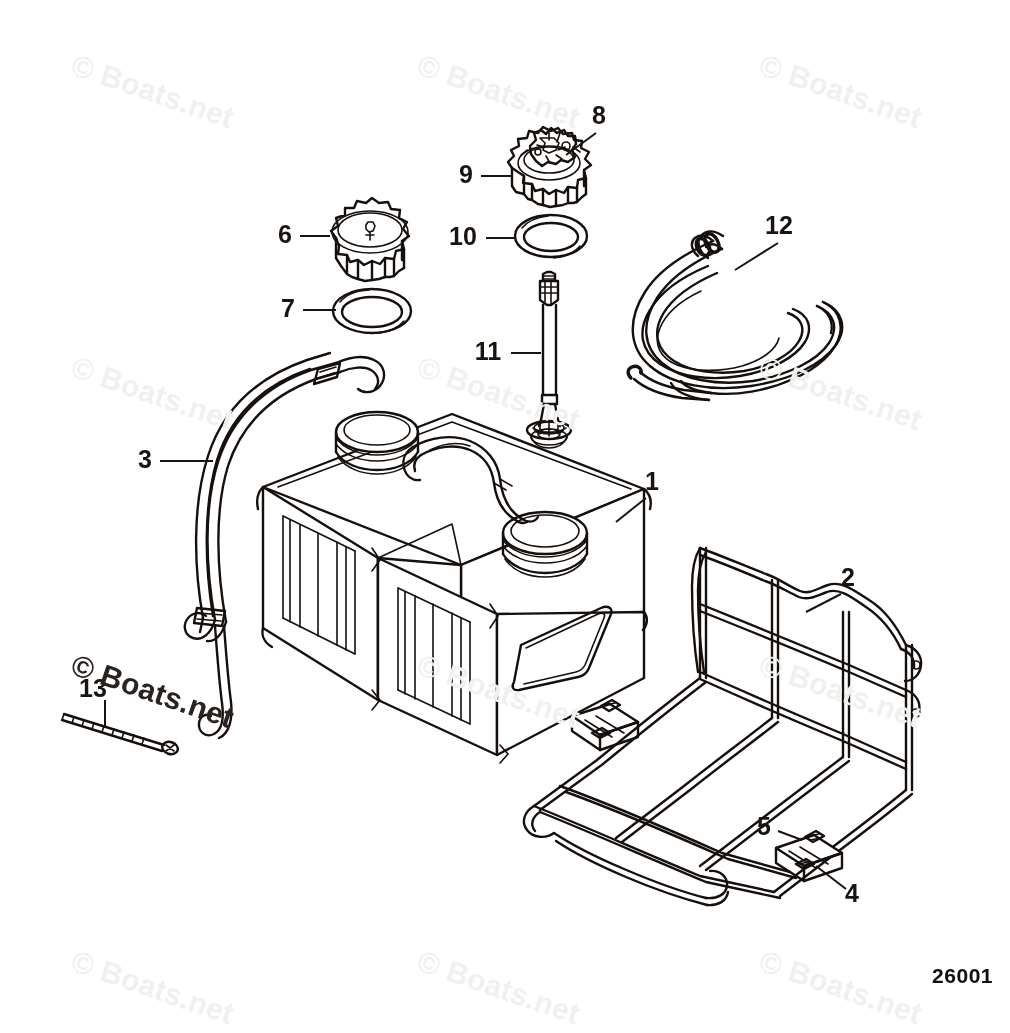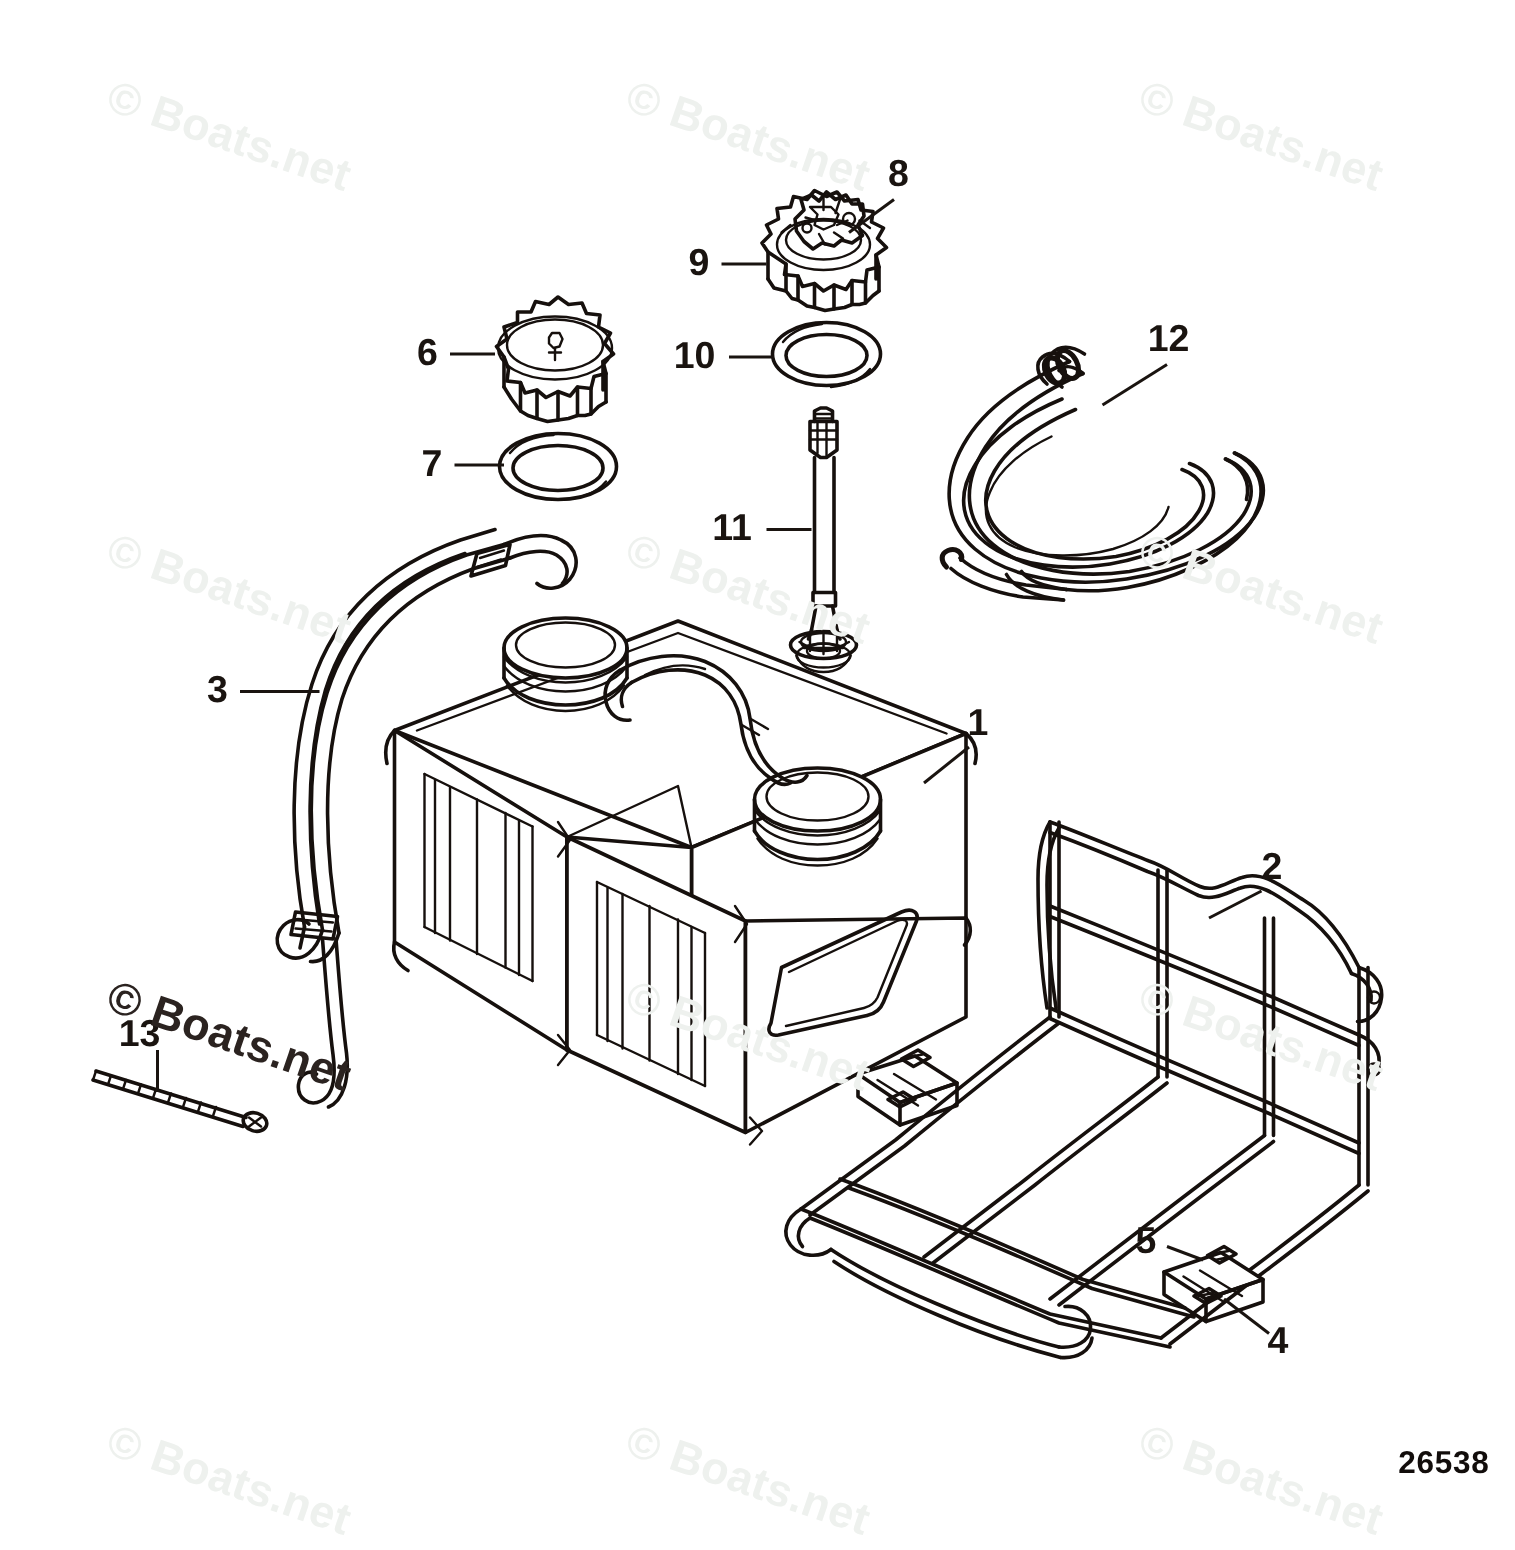--- a/index.html
+++ b/index.html
@@ -530,15 +530,15 @@
       <div class="watermark" style="left: 424px; top: 350px; color: rgb(238, 241, 238); transform: rotate(19deg);">© Boats.net</div>
       <div class="watermark" style="left: 766px; top: 350px; color: rgb(238, 241, 238); transform: rotate(19deg);">© Boats.net</div>
       <div class="watermark dark" style="left: 78px; top: 648px; color: rgb(43, 35, 32); transform: rotate(19deg);">© Boats.net</div>
       <div class="watermark" style="left: 424px; top: 648px; color: rgb(238, 241, 238); transform: rotate(19deg);">© Boats.net</div>
       <div class="watermark" style="left: 766px; top: 648px; color: rgb(238, 241, 238); transform: rotate(19deg);">© Boats.net</div>
       <div class="watermark" style="left: 78px; top: 944px; color: rgb(238, 241, 238); transform: rotate(19deg);">© Boats.net</div>
       <div class="watermark" style="left: 424px; top: 944px; color: rgb(238, 241, 238); transform: rotate(19deg);">© Boats.net</div>
       <div class="watermark" style="left: 766px; top: 944px; color: rgb(238, 241, 238); transform: rotate(19deg);">© Boats.net</div>
     </div>
 
-  <div class="diagram-number">26538</div>
+  <div class="diagram-number">26001</div>
 
 </div>
 
 </body></html>

